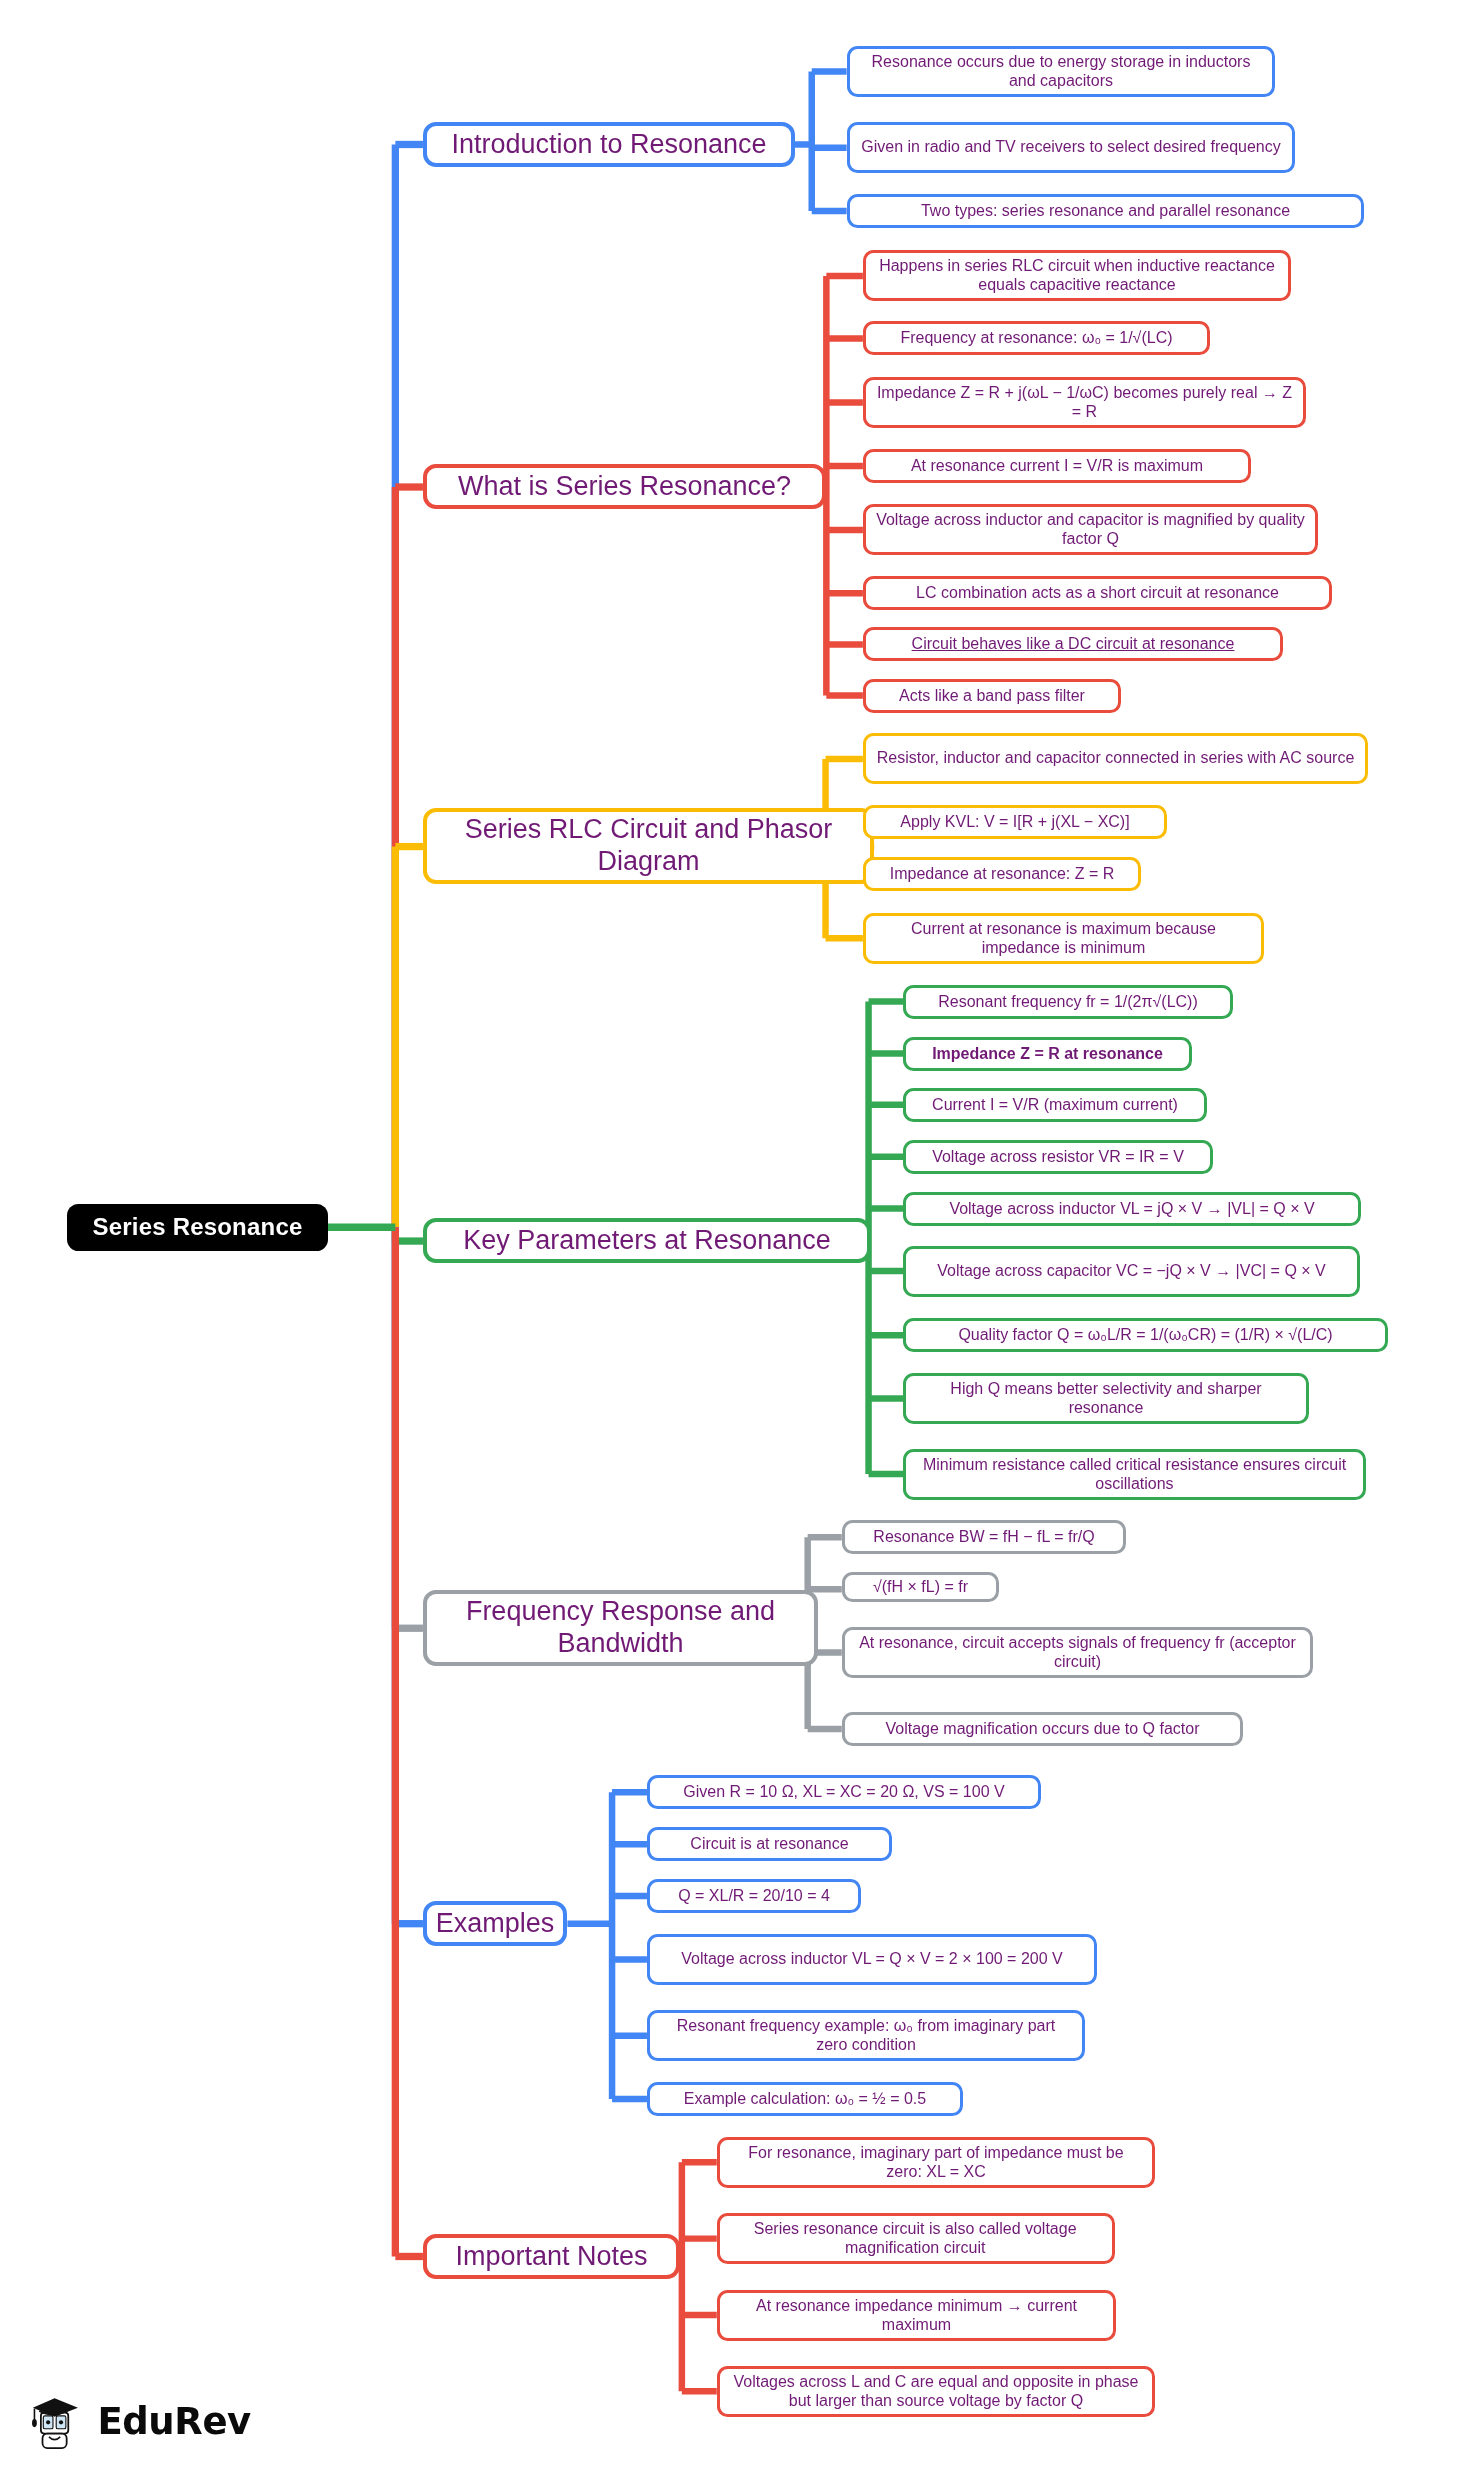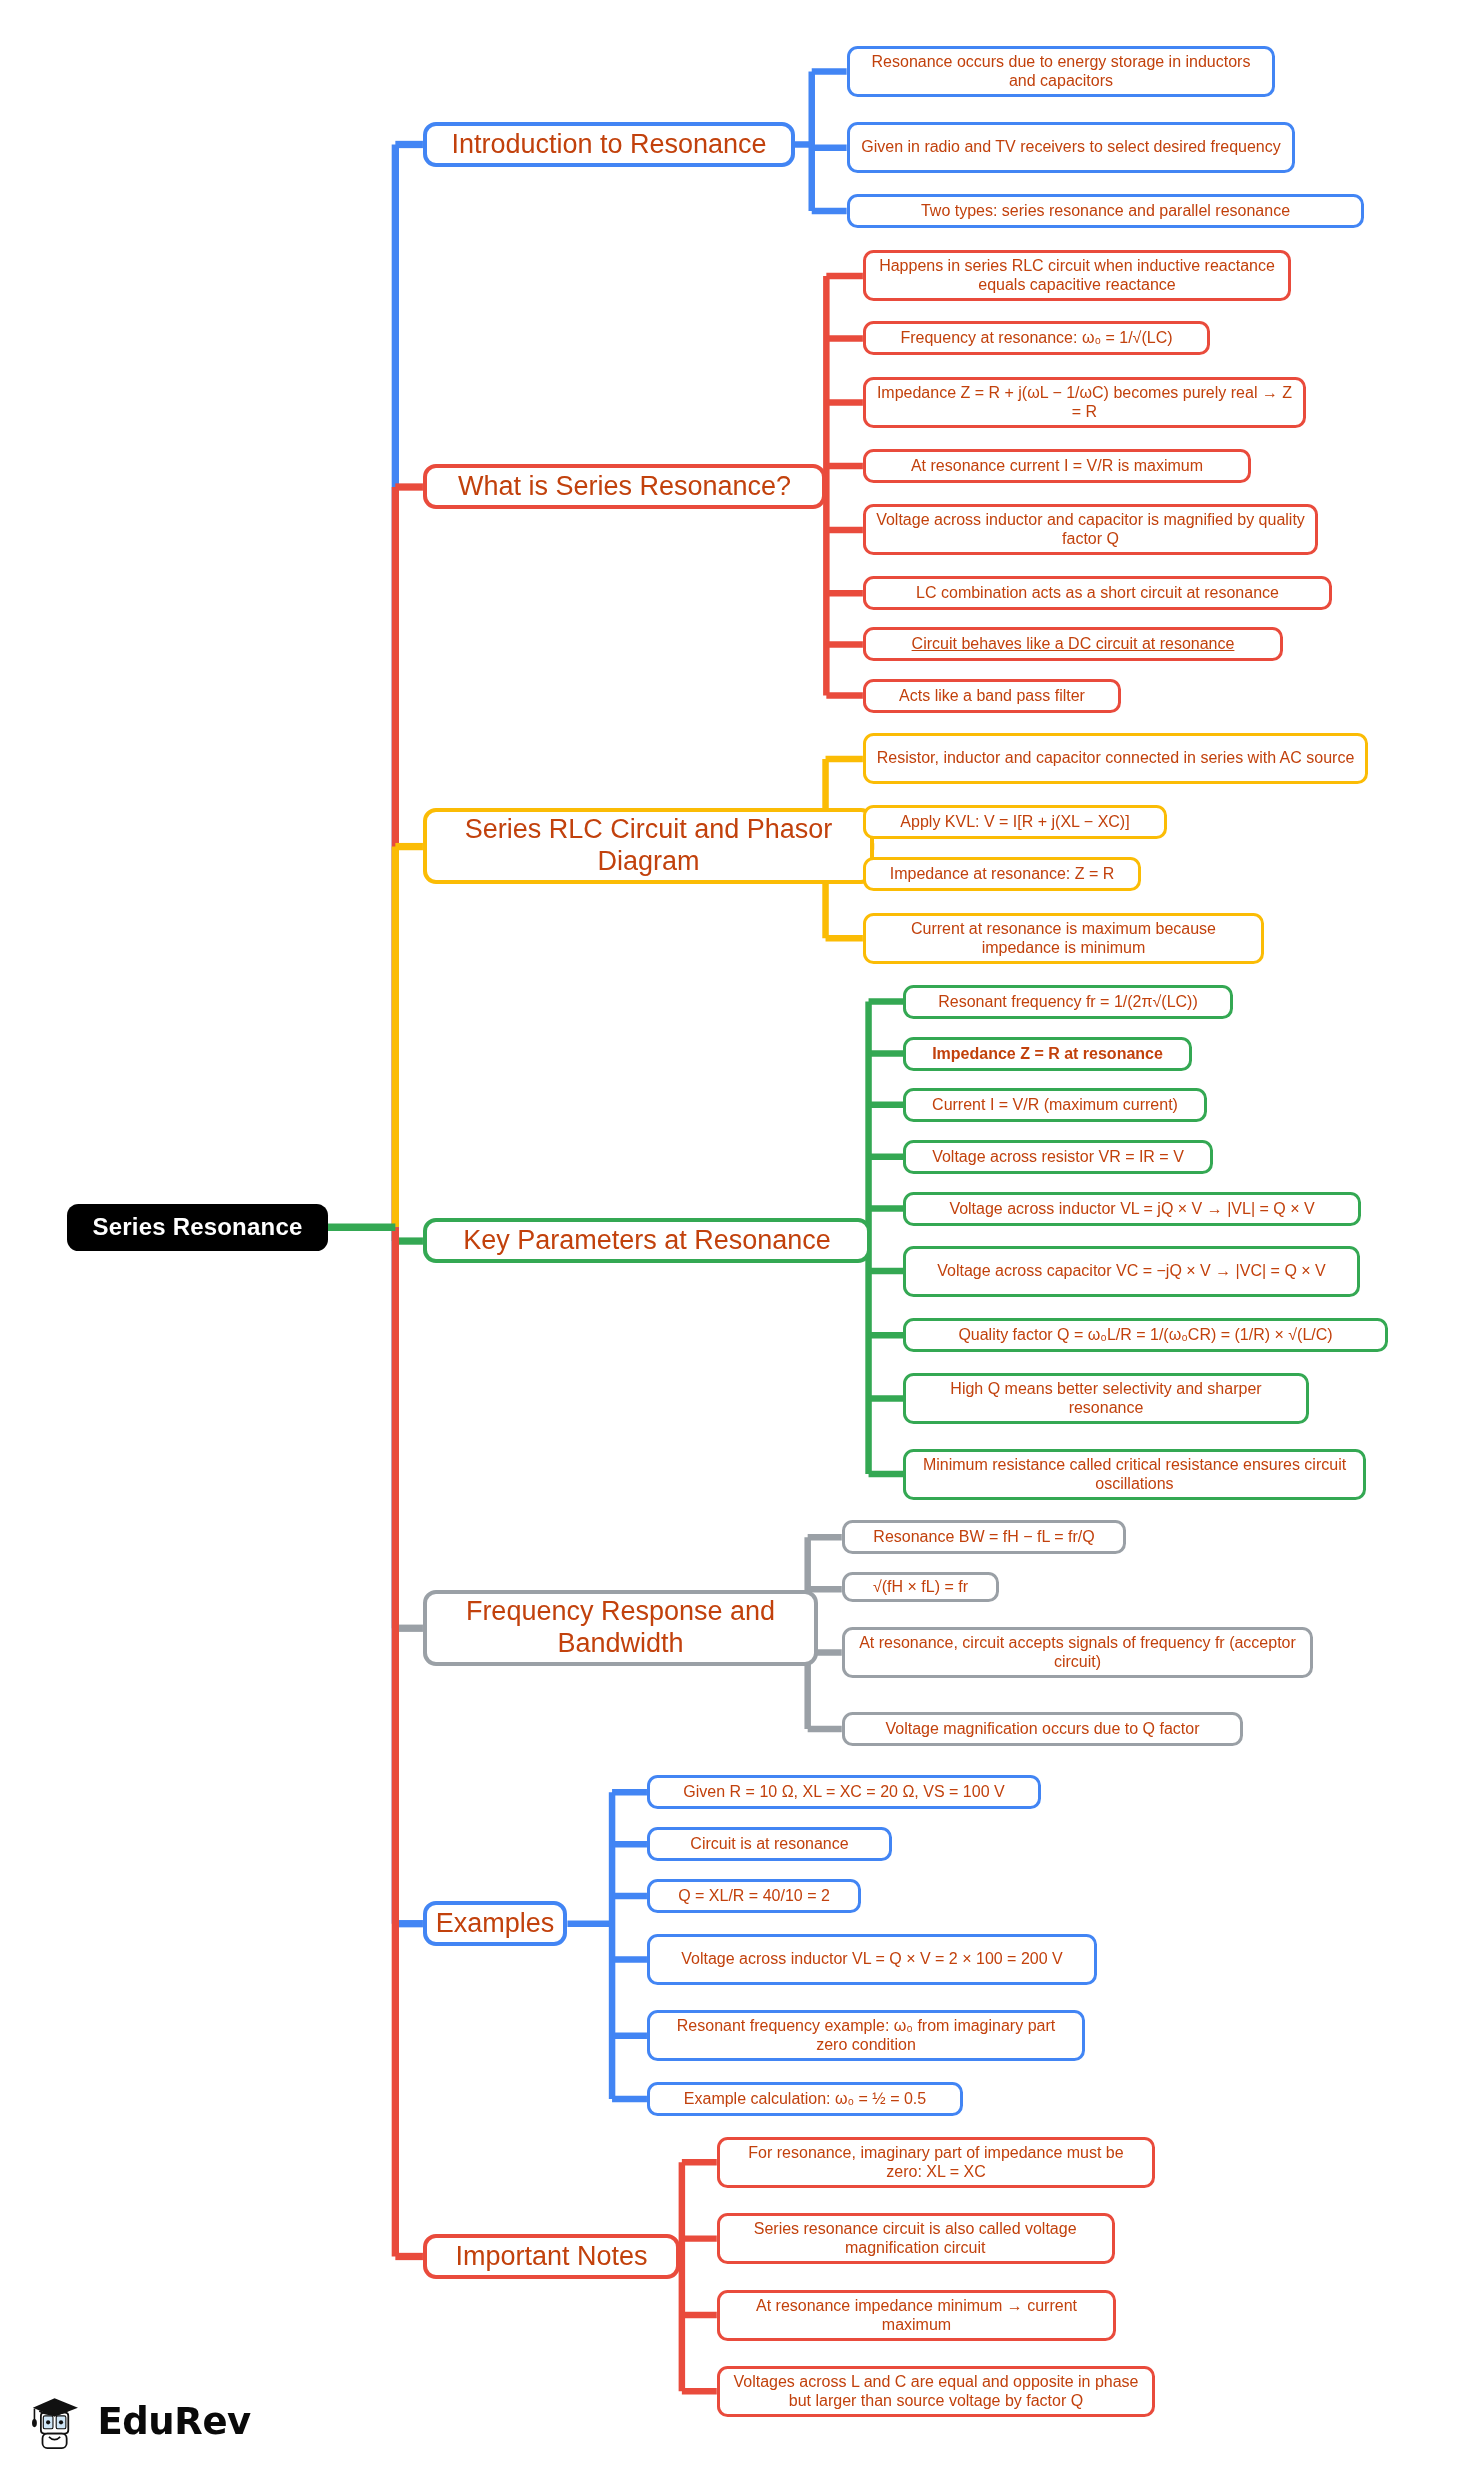--- a/index.html
+++ b/index.html
@@ -15,21 +15,21 @@
 
   
   .node {
     position: absolute;
     background: #ffffff;
     border-style: solid;
     display: flex;
     align-items: center;
     justify-content: center;
     text-align: center;
-    color: #c2410c;
+    color: #701a75;
     line-height: 1.18;
   }
   .root {
     background: #000000;
     border: none;
     border-radius: 11.4px;
     color: #ffffff;
     font-size: 24px;
     font-weight: bold;
     letter-spacing: 0.2px;
@@ -166,21 +166,21 @@
       <div class="node leaf c-green" style="left: 903px; top: 1373px; width: 406px; height: 51px;">High Q means better selectivity and sharper resonance</div>
       <div class="node leaf c-green" style="left: 903px; top: 1449px; width: 463px; height: 51px;">Minimum resistance called critical resistance ensures circuit oscillations</div>
       <div class="node branch c-gray" style="left: 423px; top: 1590px; width: 395px; height: 76px;">Frequency Response and Bandwidth</div>
       <div class="node leaf c-gray" style="left: 842px; top: 1520px; width: 284px; height: 34px;">Resonance BW = fH − fL = fr/Q</div>
       <div class="node leaf c-gray" style="left: 842px; top: 1572px; width: 157px; height: 30px;">√(fH × fL) = fr</div>
       <div class="node leaf c-gray" style="left: 842px; top: 1627px; width: 471px; height: 51px;">At resonance, circuit accepts signals of frequency fr (acceptor circuit)</div>
       <div class="node leaf c-gray" style="left: 842px; top: 1712px; width: 401px; height: 34px;">Voltage magnification occurs due to Q factor</div>
       <div class="node branch c-blue" style="left: 423px; top: 1901px; width: 144px; height: 45px;">Examples</div>
       <div class="node leaf c-blue" style="left: 647px; top: 1775px; width: 394px; height: 34px;">Given R = 10 Ω, XL = XC = 20 Ω, VS = 100 V</div>
       <div class="node leaf c-blue" style="left: 647px; top: 1827px; width: 245px; height: 34px;">Circuit is at resonance</div>
-      <div class="node leaf c-blue" style="left: 647px; top: 1879px; width: 214px; height: 34px;">Q = XL/R = 40/10 = 2</div>
+      <div class="node leaf c-blue" style="left: 647px; top: 1879px; width: 214px; height: 34px;">Q = XL/R = 20/10 = 4</div>
       <div class="node leaf c-blue" style="left: 647px; top: 1934px; width: 450px; height: 51px;">Voltage across inductor VL = Q × V = 2 × 100 = 200 V</div>
       <div class="node leaf c-blue" style="left: 647px; top: 2010px; width: 438px; height: 51px;">Resonant frequency example: ω₀ from imaginary part zero condition</div>
       <div class="node leaf c-blue" style="left: 647px; top: 2082px; width: 316px; height: 34px;">Example calculation: ω₀ = ½ = 0.5</div>
       <div class="node branch c-red" style="left: 423px; top: 2234px; width: 257px; height: 45px;">Important Notes</div>
       <div class="node leaf c-red" style="left: 717px; top: 2137px; width: 438px; height: 51px;">For resonance, imaginary part of impedance must be zero: XL = XC</div>
       <div class="node leaf c-red" style="left: 717px; top: 2213px; width: 398px; height: 51px; padding-left: 8px;">Series resonance circuit is also called voltage magnification circuit</div>
       <div class="node leaf c-red" style="left: 717px; top: 2290px; width: 399px; height: 51px;">At resonance impedance minimum → current maximum</div>
       <div class="node leaf c-red" style="left: 717px; top: 2366px; width: 438px; height: 51px;">Voltages across L and C are equal and opposite in phase but larger than source voltage by factor Q</div>
     </div>
 

